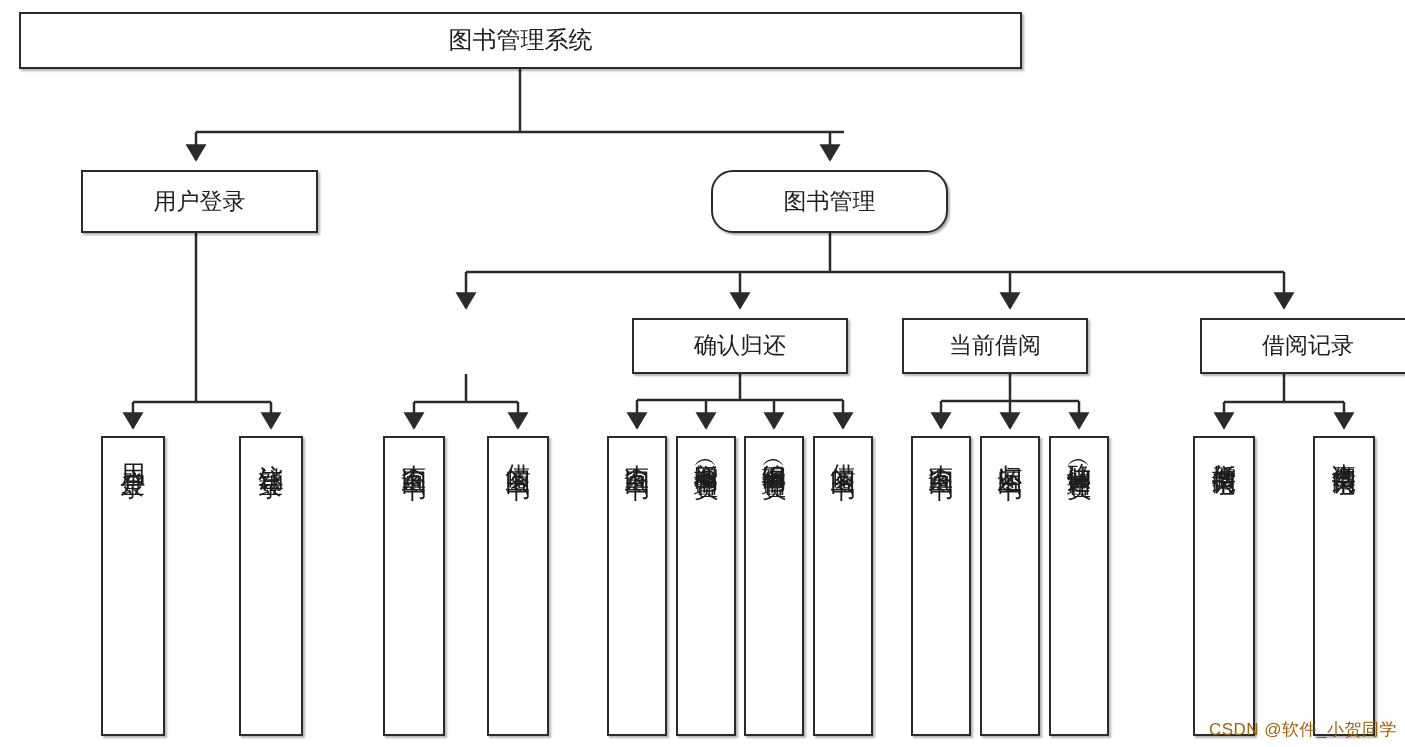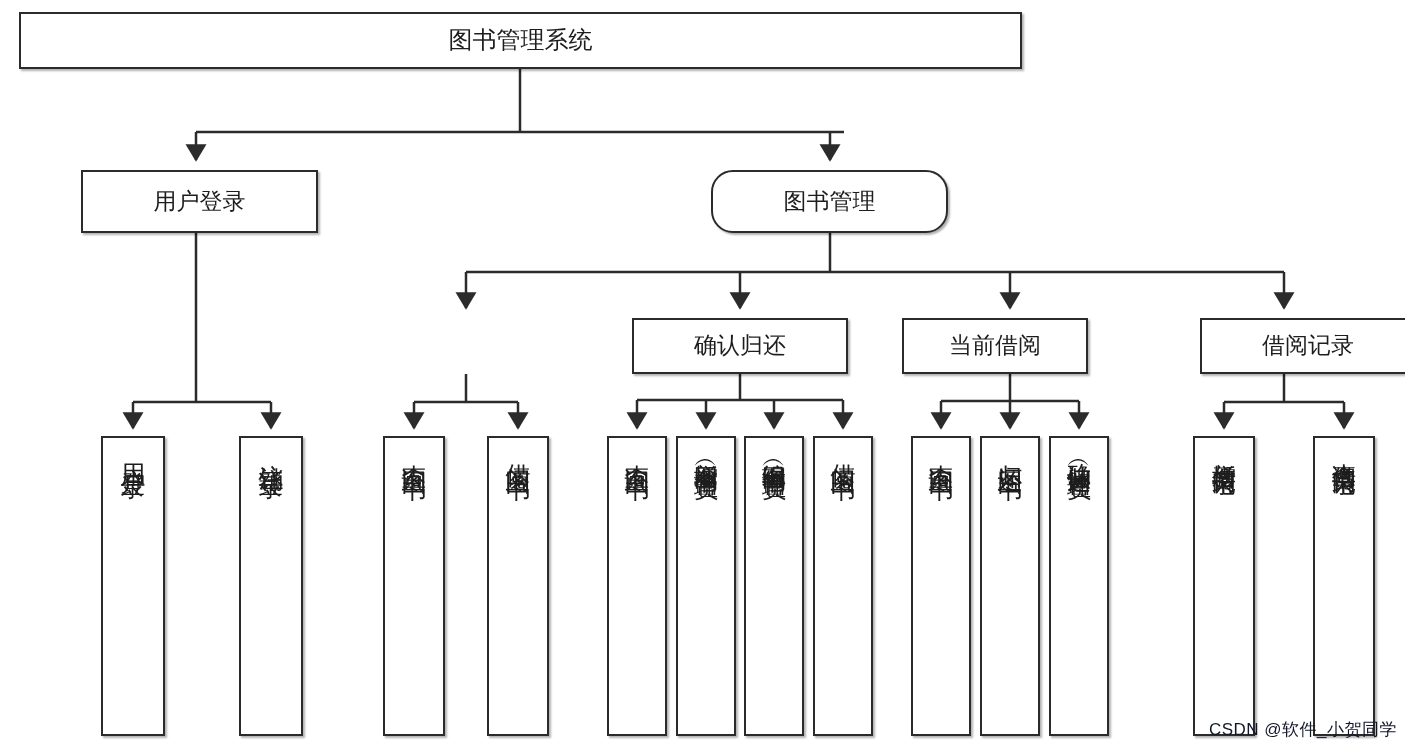--- a/index.html
+++ b/index.html
@@ -69,21 +69,21 @@
   }
   .node.leaf.tall .label {
     font-size: 24px;
     letter-spacing: 2px;
   }
   .watermark {
     position: absolute;
     right: 8px;
     bottom: 6px;
     font-size: 17px;
-    color: #0f172a;
+    color: #a16207;
     letter-spacing: 0.5px;
     white-space: nowrap;
   }
 </style>
 </head>
 <body>
 
 <div id="canvas">
 
   <svg id="wires" viewBox="0 0 1405 747" xmlns="http://www.w3.org/2000/svg">

